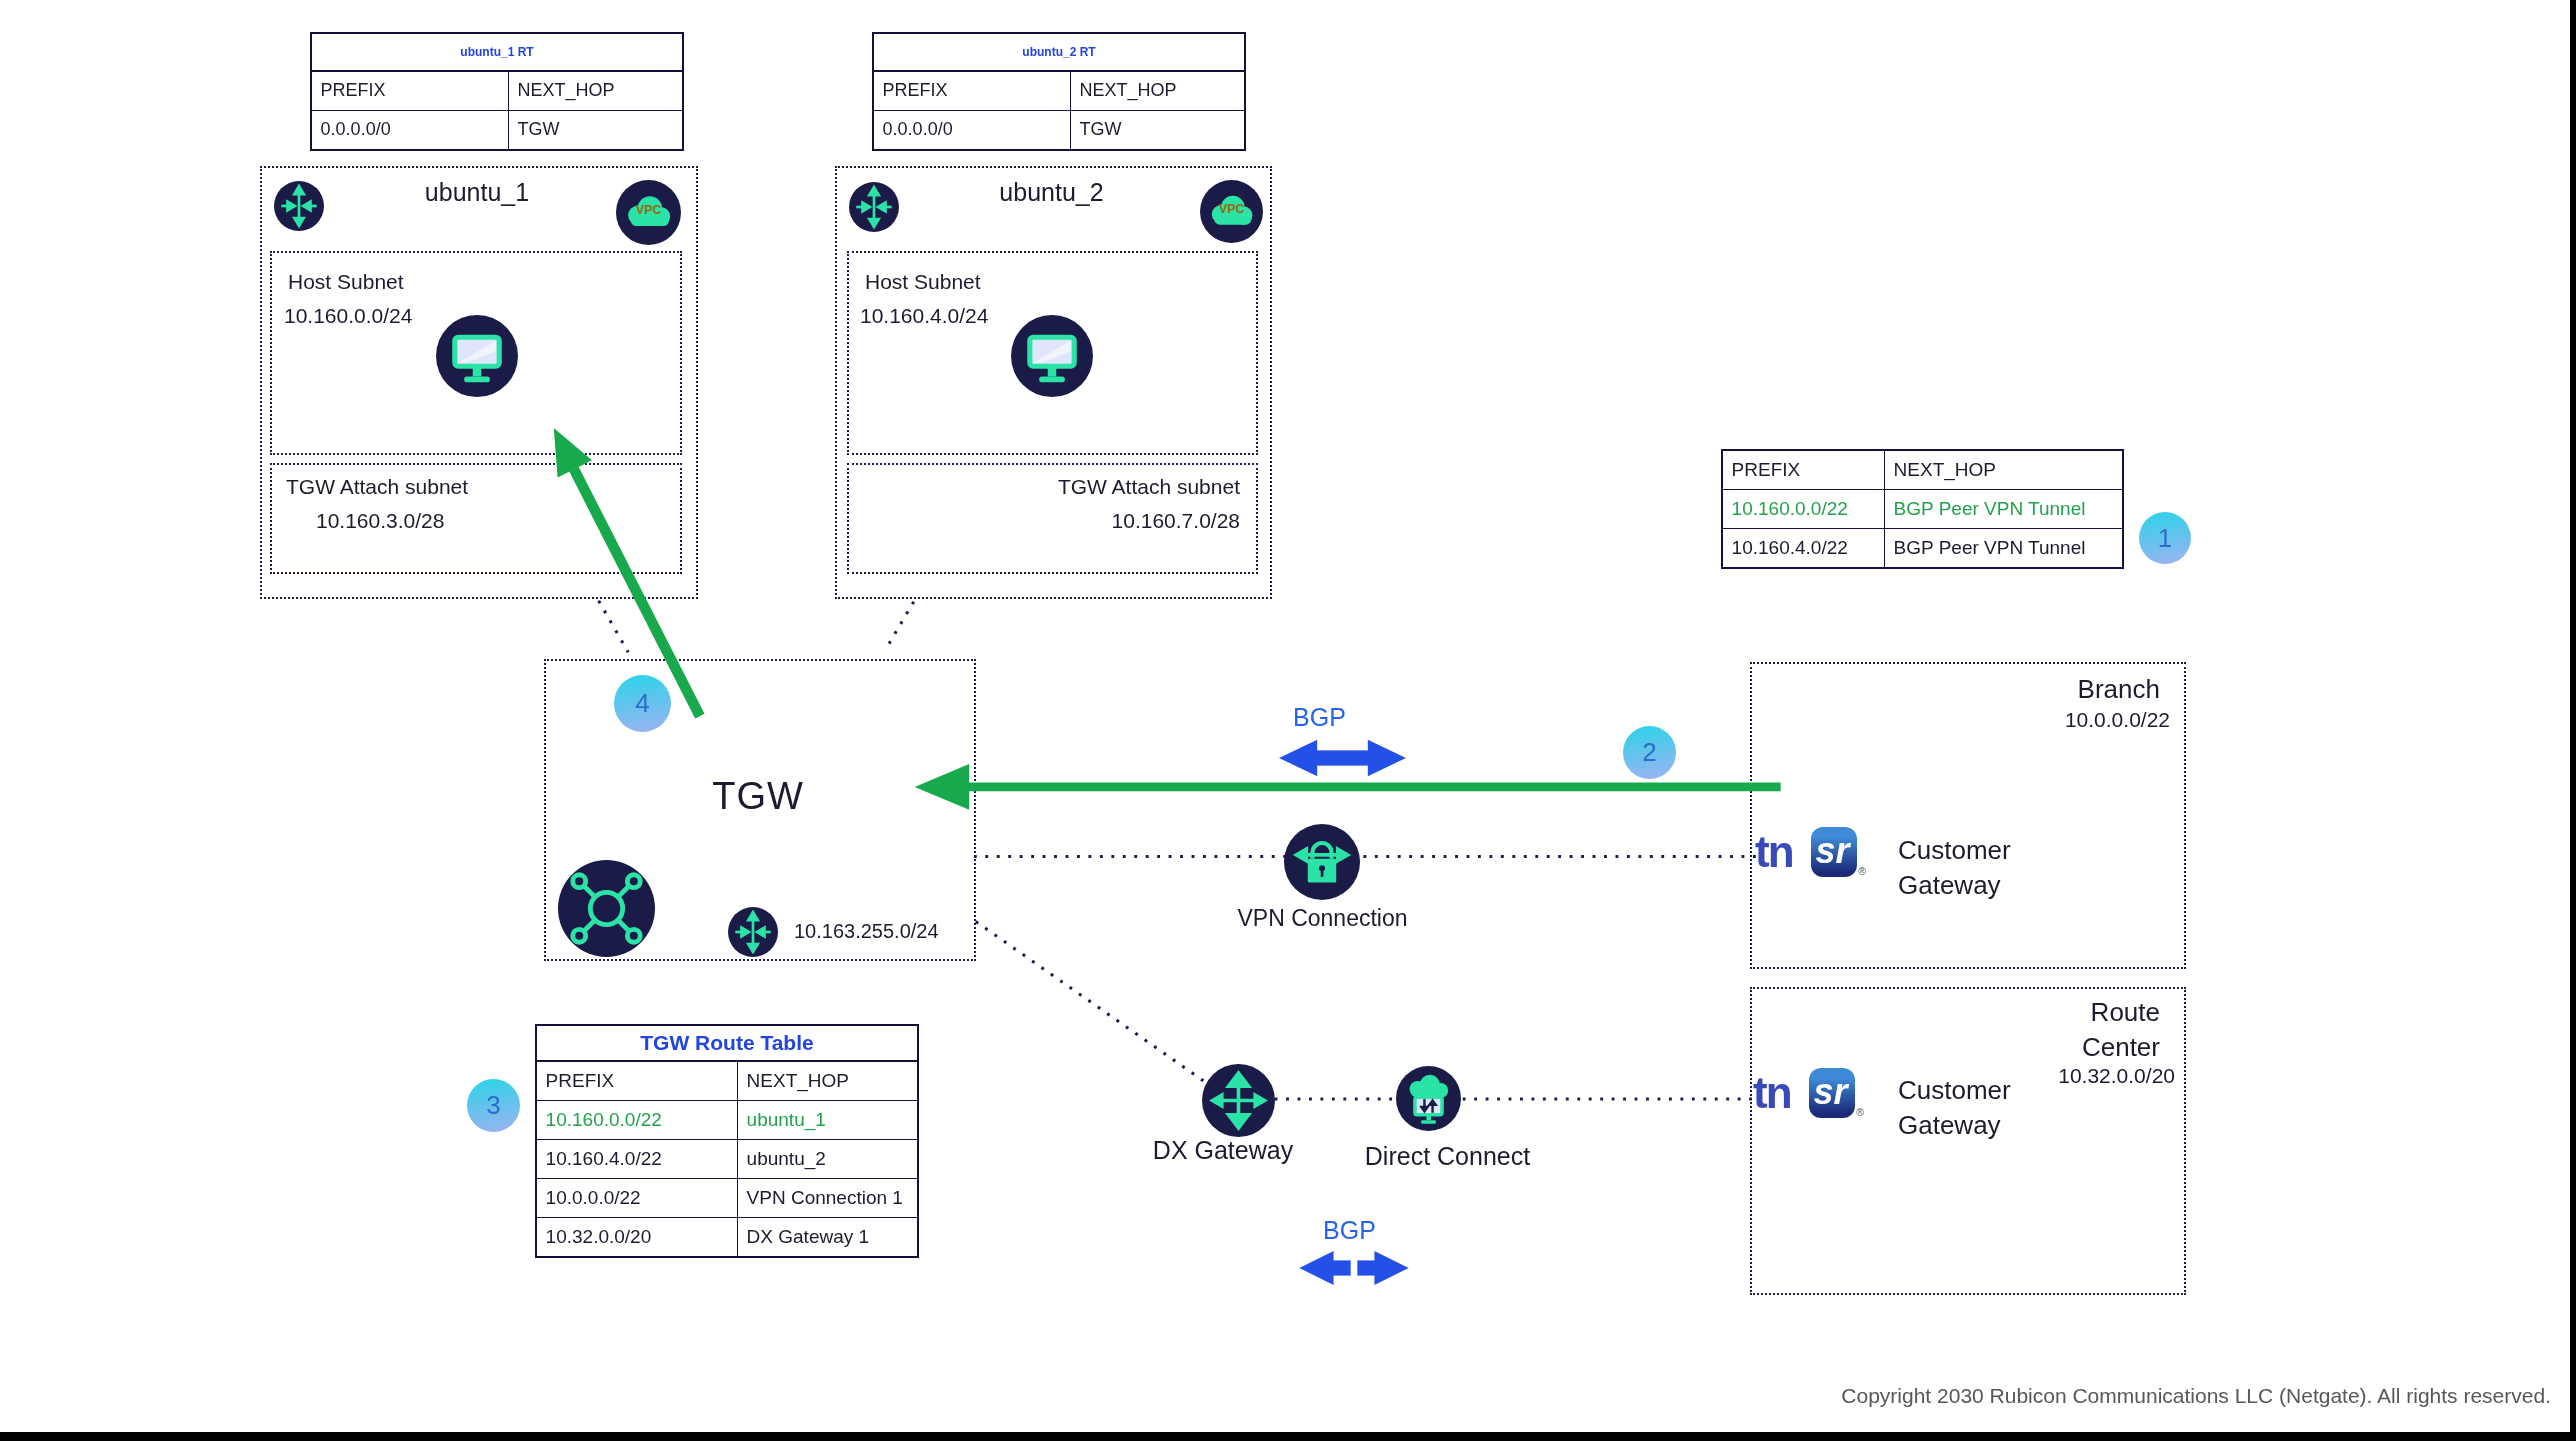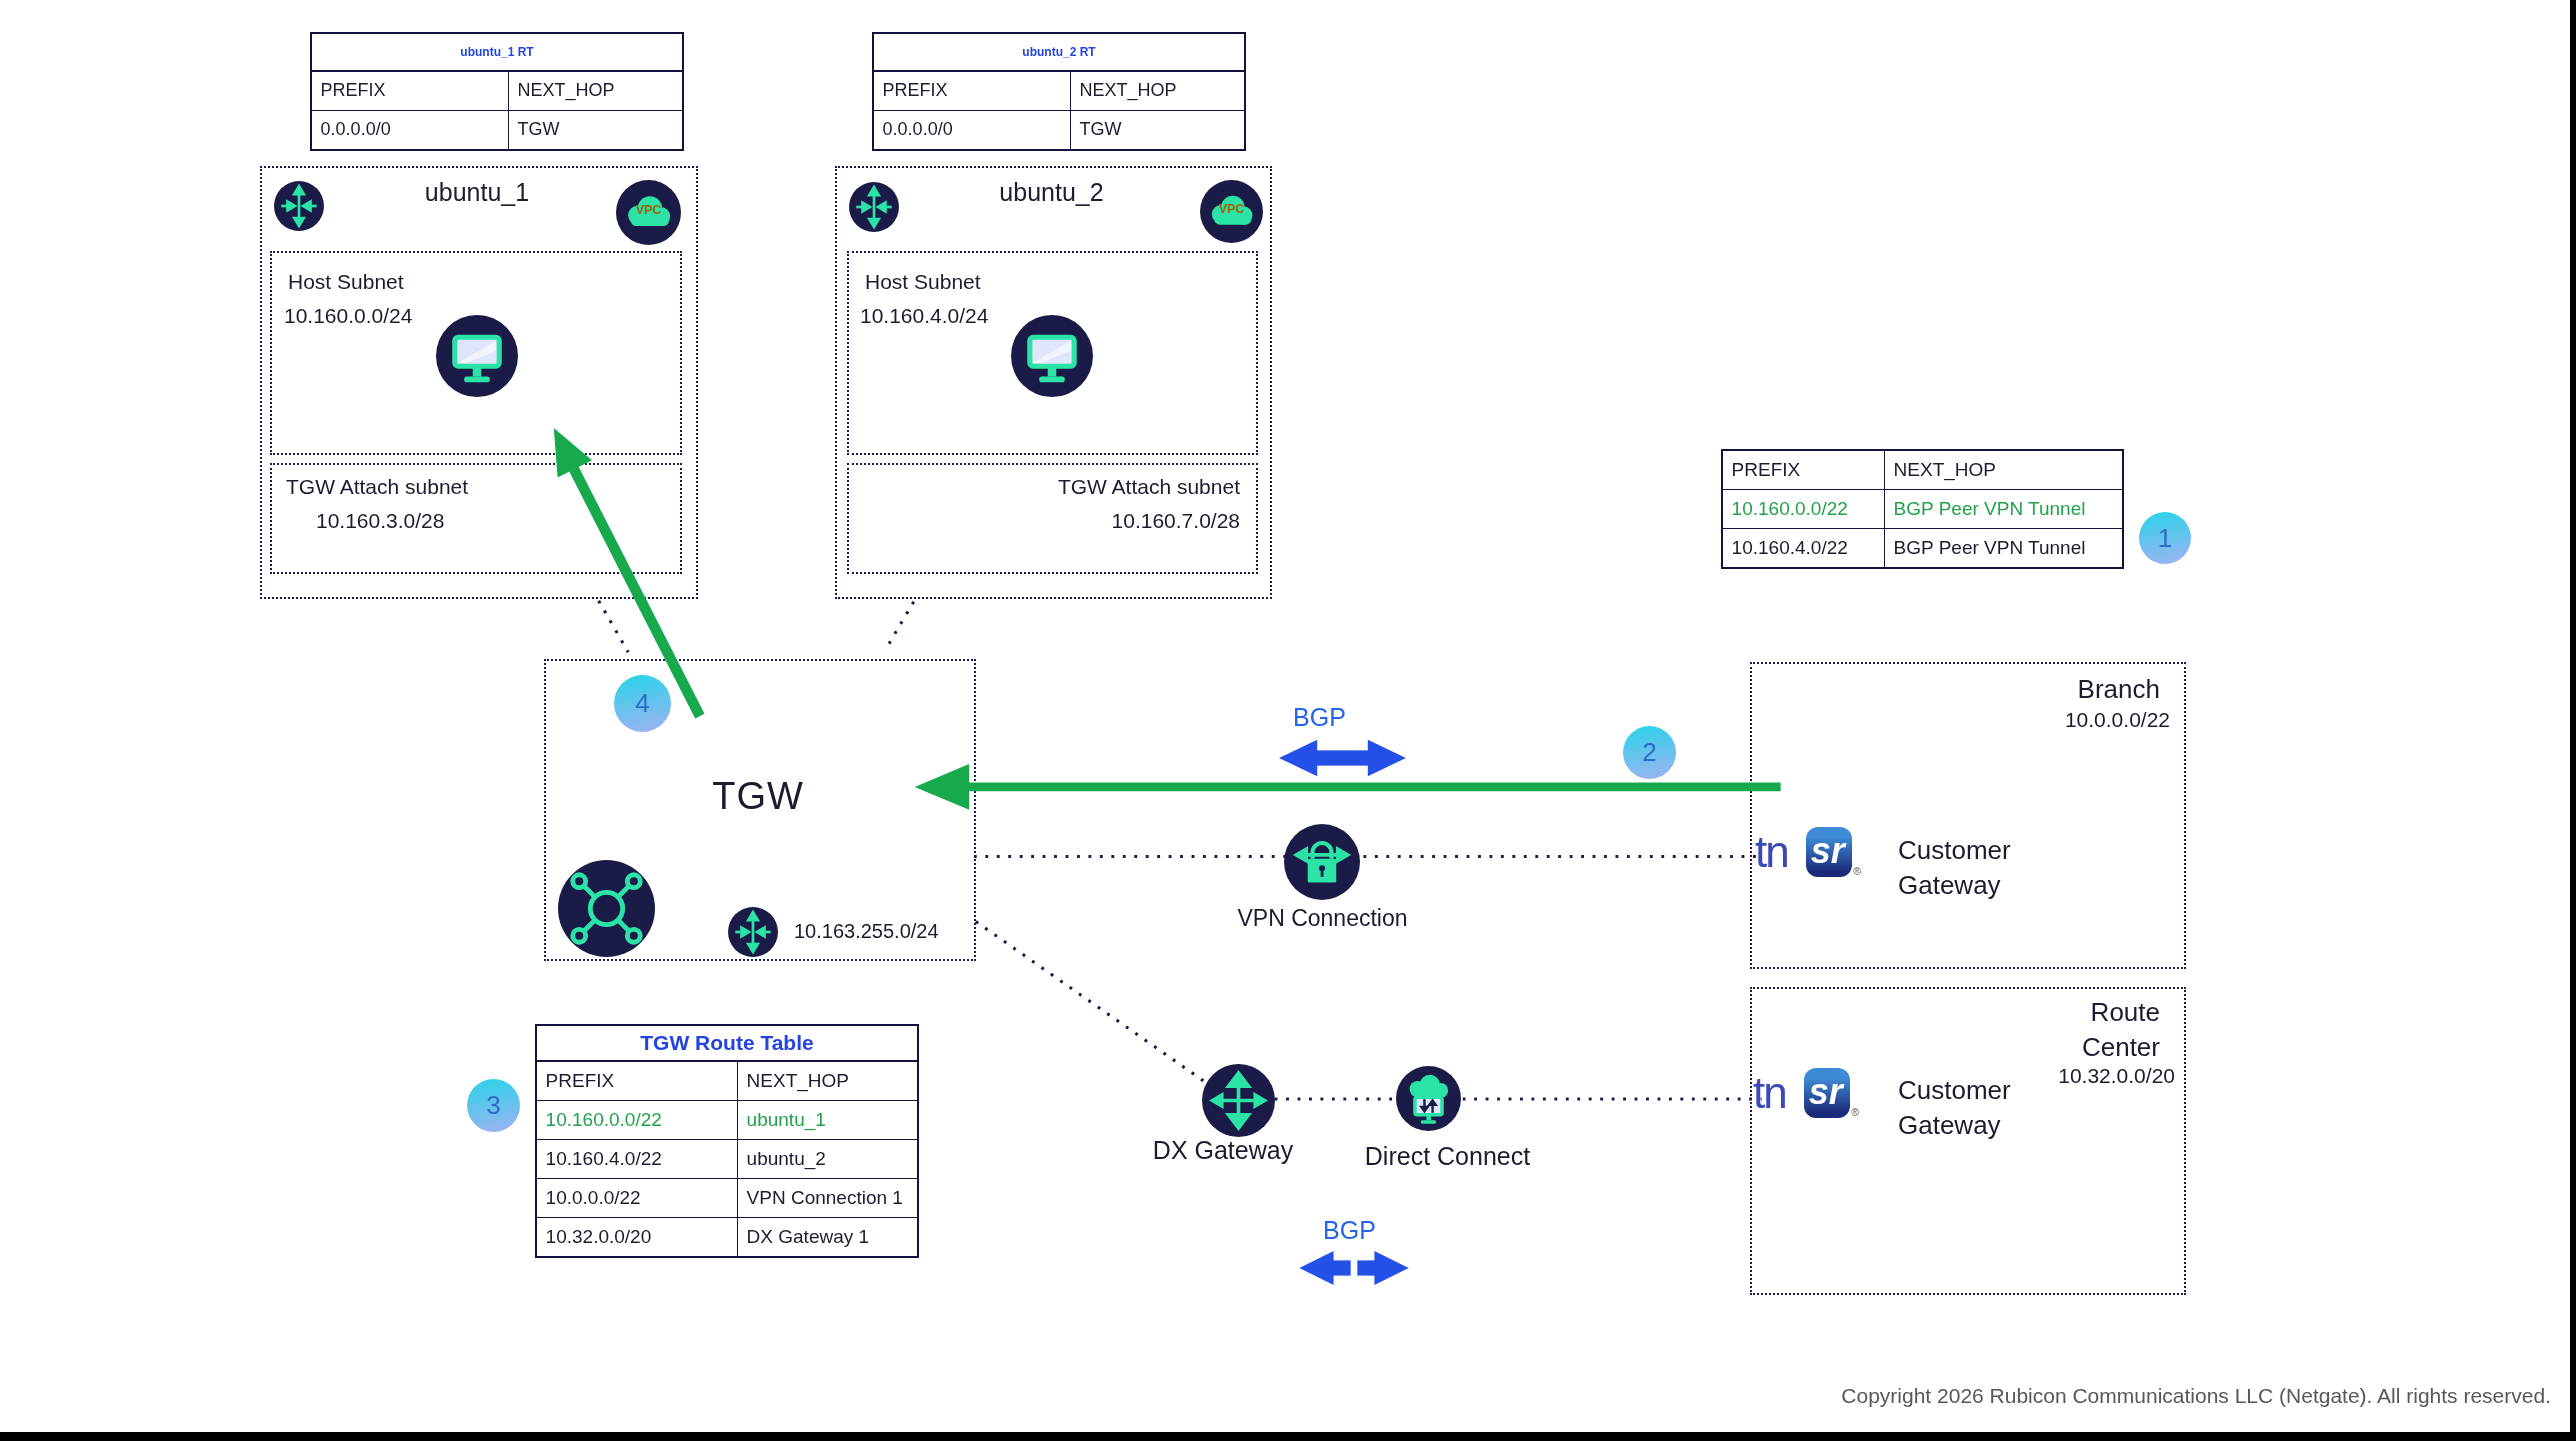--- a/index.html
+++ b/index.html
@@ -32,21 +32,21 @@
            font-weight:bold;z-index:5;}
   
   .badge{position:absolute;border-radius:50%;background:linear-gradient(170deg,#2fd3e9 5%,#93b5f1 90%);
          color:#2f6cc8;display:flex;align-items:center;justify-content:center;font-size:26px;z-index:5;}
   
   .t{position:absolute;z-index:4;}
   .ctr{text-align:center;}
   .rgt{text-align:right;}
   
   .tnsr{position:absolute;z-index:4;display:flex;align-items:center;}
-  .tnsr .tn{font-weight:400;color:#3a49b8;font-size:44px;letter-spacing:-1.9px;}
+  .tnsr .tn{font-weight:700;color:#3a49b8;font-size:44px;letter-spacing:-1.9px;}
   .tnsr .sr{display:inline-block;background:linear-gradient(180deg,#3f8ad6 20%,#1b2a78 90%);
             color:#fff;font-style:italic;font-weight:800;font-size:36px;line-height:48px;
             padding:0 7.6px 1.9px 4.8px;border-radius:12px;margin-left:18px;}
   .tnsr .reg{font-size:10.5px;color:#555;align-self:flex-end;margin-left:1px;}
   .layer1{position:absolute;left:0;top:0;z-index:1;pointer-events:none;}
   .layer6{position:absolute;left:0;top:0;z-index:6;pointer-events:none;}
   .edge{position:absolute;background:#000;z-index:9;}
 </style>
 </head>
 <body>
@@ -344,21 +344,21 @@
     <svg width="110" height="38" viewBox="0 0 115 40">
         <g fill="#2450e8">
       <polygon points="0,20 36,2 36,38"></polygon>
           <rect x="34" y="12" width="47" height="16"></rect>
           <polygon points="115,20 79,2 79,38"></polygon>
         </g>
       <rect x="54" y="3" width="7" height="34" fill="#ffffff"></rect>
       </svg>
   </div>
 
-  <div class="t rgt" style="left:1692px;top:1384px;width:859px;font-size:21px;color:#57575c;">Copyright 2026 Rubicon Communications LLC (Netgate). All rights reserved.</div>
+  <div class="t rgt" style="left:1692px;top:1384px;width:859px;font-size:21px;color:#57575c;">Copyright 2030 Rubicon Communications LLC (Netgate). All rights reserved.</div>
 
   <svg class="layer6" width="2576" height="1442" viewBox="0 0 2698 1510">
     <g>
       <line x1="1865" y1="824" x2="1008" y2="824" stroke="#18a94c" stroke-width="9"></line>
       <polygon points="958,824 1015,800 1015,848" fill="#18a94c"></polygon>
       <line x1="733" y1="750" x2="601" y2="491" stroke="#18a94c" stroke-width="11"></line>
       <polygon points="580,448 620,482 584,500" fill="#18a94c"></polygon>
     </g>
   </svg>
 

